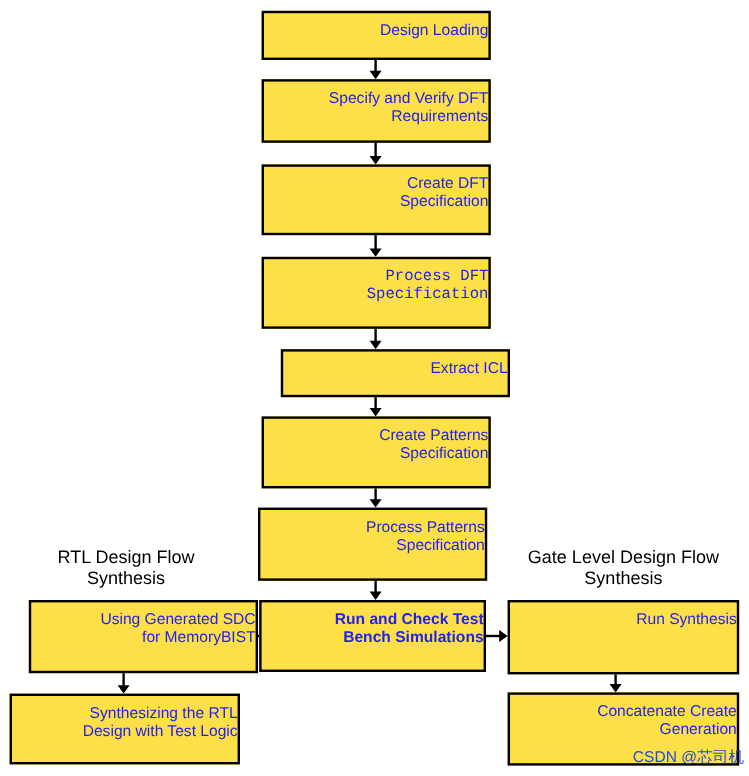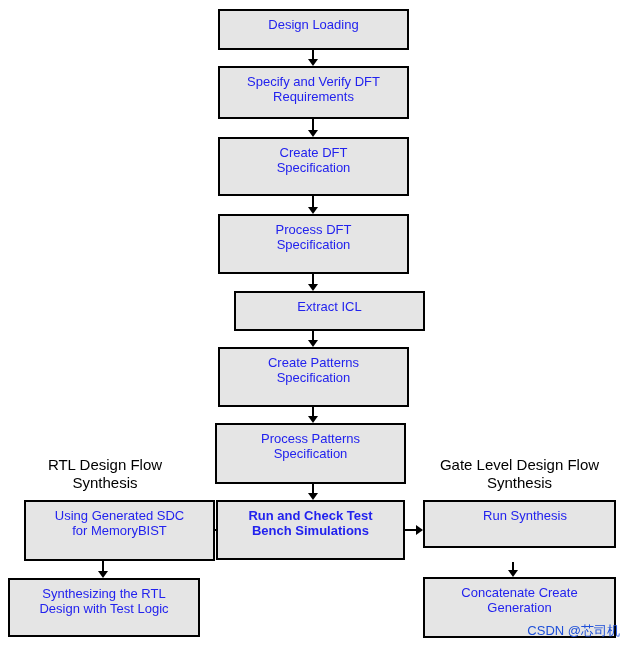--- a/index.html
+++ b/index.html
@@ -12,22 +12,22 @@
     position: relative;
     width: 624px;
     height: 647px;
     background: #ffffff;
     overflow: hidden;
   }
   .box {
     position: absolute;
     box-sizing: border-box;
     border: 2px solid #000000;
-    background: #e5e5e5;
-    text-align: center;
+    background: #fde047;
+    text-align: right;
     padding-top: 6px;
     color: #2222ee;
     font-size: 13px;
     line-height: 15px;
   }
   .box span {
     white-space: pre-line;
     display: inline-block;
   }
   .heading {
@@ -94,21 +94,21 @@
 Requirements</span>
   </div>
   <div class="ad" style="left:308px; top:119px; height:18px;"></div>
 
   <div class="box" style="left:218px; top:137px; width:191px; height:59px;">
     <span>Create DFT
 Specification</span>
   </div>
   <div class="ad" style="left:308px; top:196px; height:18px;"></div>
 
-  <div class="box" style="left:218px; top:214px; width:191px; height:60px;">
+  <div class="box" style="left:218px; top:214px; width:191px; height:60px;font-family:Liberation Mono, monospace;">
     <span>Process DFT
 Specification</span>
   </div>
   <div class="ad" style="left:308px; top:274px; height:17px;"></div>
 
   <div class="box" style="left:218px; top:291px; width:191px; height:40px;margin-left:16px;">
     <span>Extract ICL</span>
   </div>
   <div class="ad" style="left:308px; top:331px; height:16px;"></div>
 
@@ -142,21 +142,21 @@
   <div class="ad" style="left:98px; top:561px; height:17px;"></div>
 
   <div class="box" style="left:8px; top:578px; width:192px; height:59px;">
     <span>Synthesizing the RTL
 Design with Test Logic</span>
   </div>
 
   <div class="heading" style="left:415px; top:456px; width:209px;">Gate Level Design Flow
 Synthesis</div>
 
-  <div class="box" style="left:423px; top:500px; width:193px; height:48px;padding-left:11px;">
+  <div class="box" style="left:423px; top:500px; width:193px; height:62px;padding-left:11px;">
     <span>Run Synthesis</span>
   </div>
   <div class="ad" style="left:508px; top:562px; height:15px;"></div>
 
   <div class="box" style="left:423px; top:577px; width:193px; height:61px;">
     <span>Concatenate Create
 Generation</span>
   </div>
 
   <div class="watermark" style="left:495px; top:622px; width:125px;">CSDN @芯司机</div>

